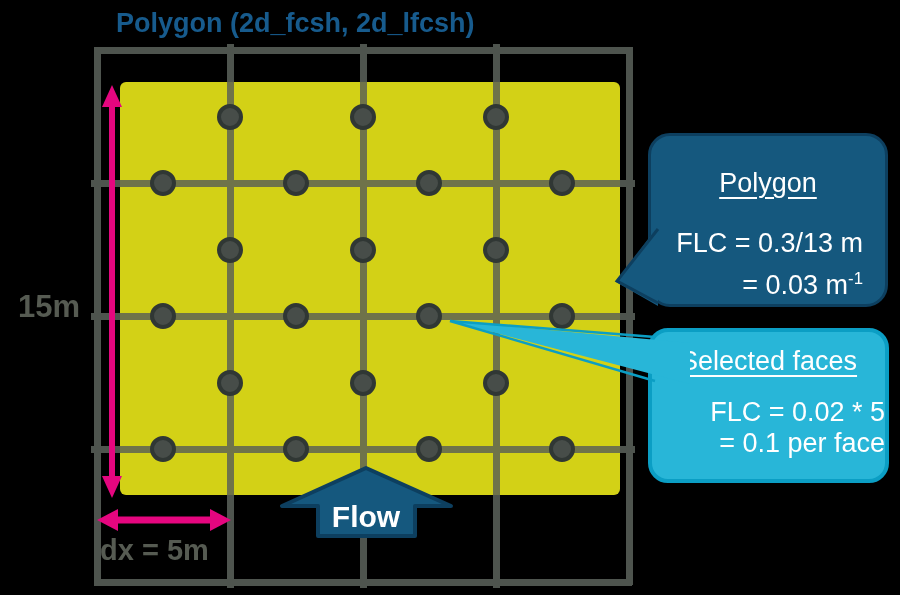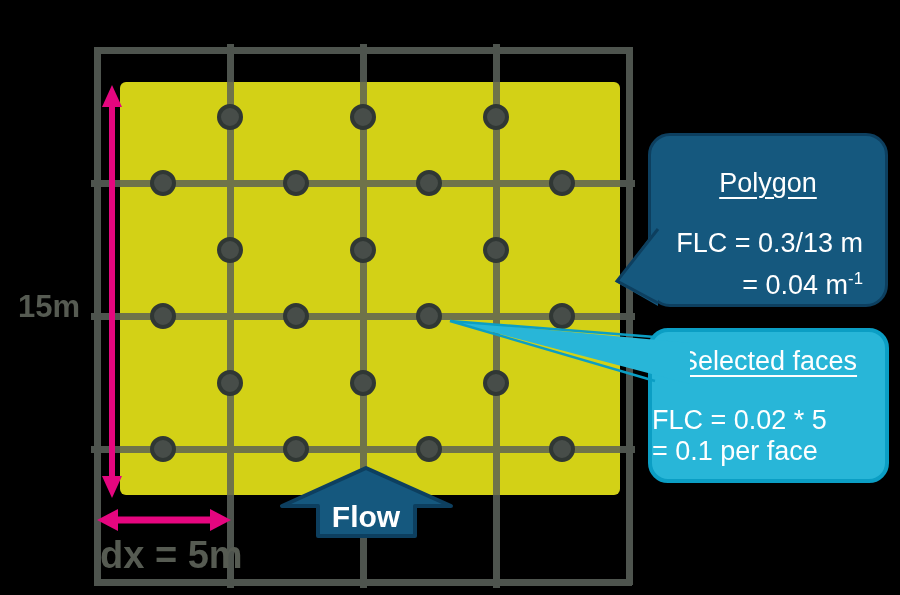--- a/index.html
+++ b/index.html
@@ -8,32 +8,32 @@
   .abs{position:absolute;}
   .title{left:116px;top:8px;font-size:27px;font-weight:bold;color:var(--title-blue);letter-spacing:0px;white-space:nowrap;}
   .grid-layer{left:0;top:0;width:900px;height:595px;}
   .grid-line{position:absolute;}
   .polygon{left:120px;top:82px;width:500px;height:413px;background:var(--yellow-polygon);border-radius:6px;}
   .polygon-clip{left:120px;top:82px;width:500px;height:413px;border-radius:6px;overflow:hidden;}
   .dot{position:absolute;width:18px;height:18px;border-radius:50%;
        background:var(--dot-fill);border:4px solid var(--dot-ring);}
   .dim-label{color:var(--label-gray);font-weight:bold;white-space:nowrap;}
   .label-15m{left:18px;top:289px;width:74px;font-size:31px;text-align:left;}
-  .label-dx{left:100px;top:534px;font-size:38px;}
+  .label-dx{left:100px;top:534px;font-size:29px;}
   .svg-overlay{left:0;top:0;width:900px;height:595px;pointer-events:none;}
   .flow-label{left:316px;top:500px;width:100px;text-align:center;font-size:30px;font-weight:bold;
               color:var(--text-white);}
   .callout{box-sizing:border-box;color:var(--text-white);font-size:27px;}
   .callout-polygon{left:648px;top:133px;width:240px;height:174px;border-radius:22px;
                    background:var(--navy);border:3px solid var(--navy-dark);padding-top:32px;}
   .callout-selected{left:648px;top:328px;width:241px;height:155px;border-radius:20px;
                     background:var(--cyan);border:4px solid var(--cyan-dark);padding-top:14px;}
   .callout-heading{text-align:center;text-decoration:underline;text-underline-offset:5px;}
   .formula-right{margin-top:26px;text-align:right;padding-right:22px;line-height:36px;}
-  .formula-center{margin-top:28px;text-align:left;line-height:31px;}
+  .formula-center{margin-top:20px;text-align:right;line-height:31px;}
   sup{font-size:0.62em;}
 </style>
 </head>
 <body>
 
 <div class="stage">
 
   <div class="abs grid-layer" id="grid-gray">
       <div class="grid-line" style="left: 94px; top: 47px; width: 7px; height: 538px; background: rgb(78, 84, 78);"></div>
       <div class="grid-line" style="left: 227px; top: 44px; width: 7px; height: 544px; background: rgb(78, 84, 78);"></div>
@@ -79,21 +79,21 @@
       <div class="dot" style="left: 150px; top: 436px;"></div>
       <div class="dot" style="left: 283px; top: 436px;"></div>
       <div class="dot" style="left: 416px; top: 436px;"></div>
       <div class="dot" style="left: 549px; top: 436px;"></div>
     </div>
 
   <div class="abs callout callout-polygon">
     <div class="callout-heading">Polygon</div>
     <div class="formula-right">
       <div>FLC = 0.3/13 m</div>
-      <div><span>= 0.04 m</span><sup>-1</sup></div>
+      <div><span>= 0.03 m</span><sup>-1</sup></div>
     </div>
   </div>
 
   <div class="abs callout callout-selected">
     <div class="callout-heading">Selected faces</div>
     <div class="formula-center">
       <div>FLC = 0.02 * 5</div>
       <div>= 0.1 per face</div>
     </div>
   </div>
@@ -121,14 +121,15 @@
 
     <g>
       <polygon points="450,321 690,343 690,384" style="fill:var(--cyan)"></polygon>
       <path d="M655,337 L450,321 L655,381" fill="none" style="stroke:var(--cyan-dark)" stroke-width="2.5"></path>
     </g>
   </svg>
 
   <div class="abs flow-label">Flow</div>
   <div class="abs dim-label label-15m">15m</div>
   <div class="abs dim-label label-dx">dx = 5m</div>
+  <div class="abs title">Polygon (2d_fcsh, 2d_lfcsh)</div>
 
 </div>
 
 </body></html>

